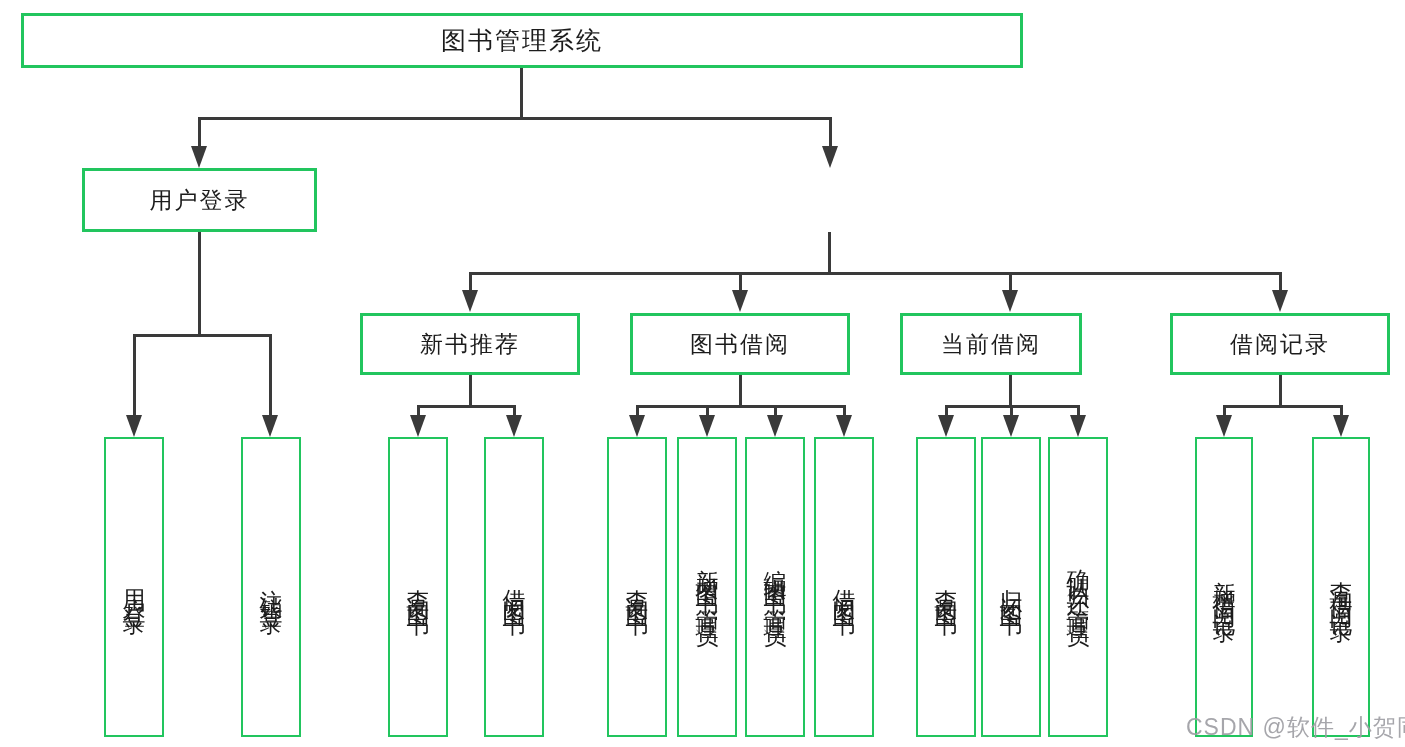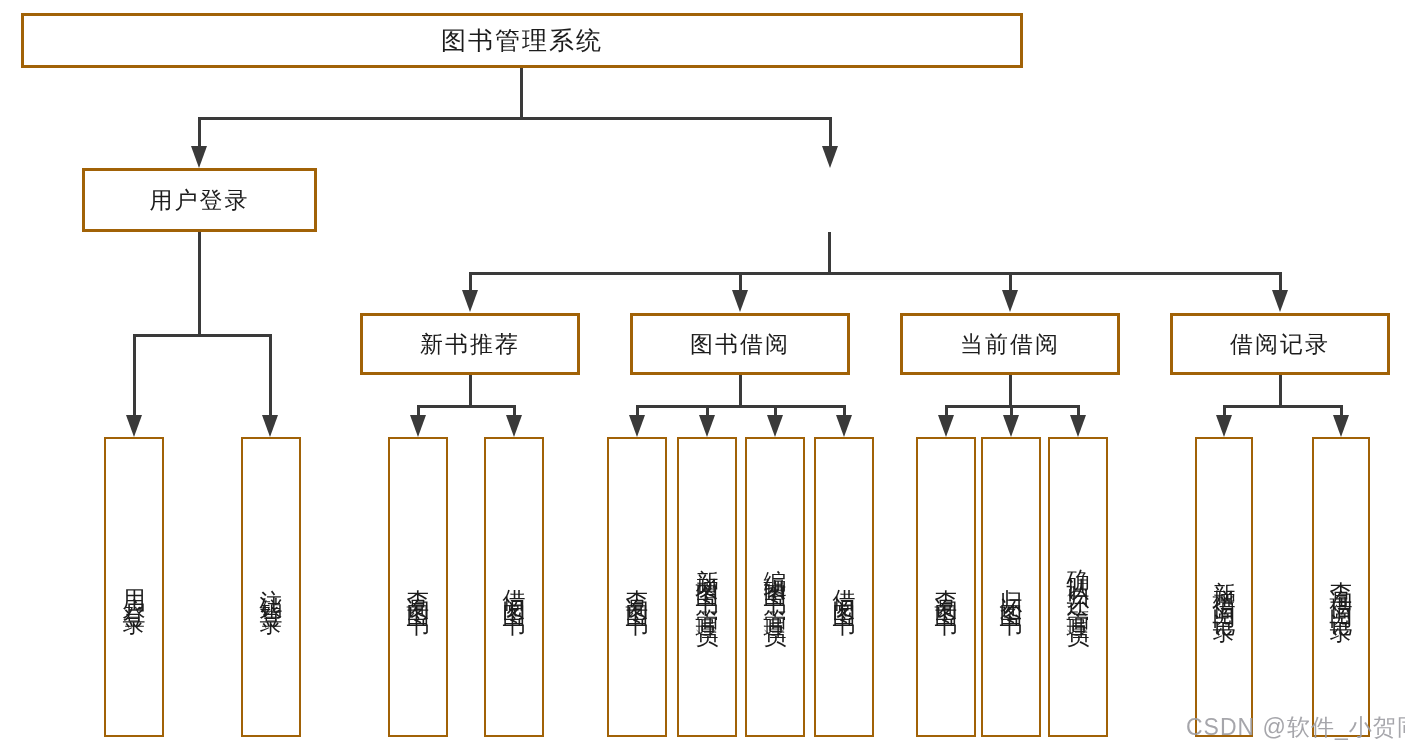--- a/index.html
+++ b/index.html
@@ -7,21 +7,21 @@
     position:relative;
     width:1405px;height:747px;
     background:#ffffff;
     font-family:"Liberation Sans","DejaVu Sans",sans-serif;
     overflow:hidden;
   }
   .box{
     position:absolute;
     box-sizing:border-box;
     background:#ffffff;
-    border:3px solid #a16207;
+    border:3px solid #22c55e;
     display:flex;
     align-items:center;
     justify-content:center;
     color:#1c1c1c;
     font-size:23px;
     letter-spacing:2px;
     z-index:2;
   }
   .vbox{border-width:2px;}
   .vtext{
@@ -120,21 +120,21 @@
   <div class="box" style="left:82px;top:168px;width:235px;height:64px;">
     <span>用户登录</span>
   </div>
 
   <div class="box" style="left:360px;top:313px;width:220px;height:62px;">
     <span>新书推荐</span>
   </div>
   <div class="box" style="left:630px;top:313px;width:220px;height:62px;">
     <span>图书借阅</span>
   </div>
-  <div class="box" style="left:900px;top:313px;width:220px;height:62px;text-align:center;">
+  <div class="box" style="left:900px;top:313px;width:182px;height:62px;text-align:center;">
     <span>当前借阅</span>
   </div>
   <div class="box" style="left:1170px;top:313px;width:220px;height:62px;">
     <span>借阅记录</span>
   </div>
 
   <div class="box vbox" style="left:104px;top:437px;width:60px;height:300px;">
     <span class="vtext">用户登录</span>
   </div>
   <div class="box vbox" style="left:241px;top:437px;width:60px;height:300px;">

